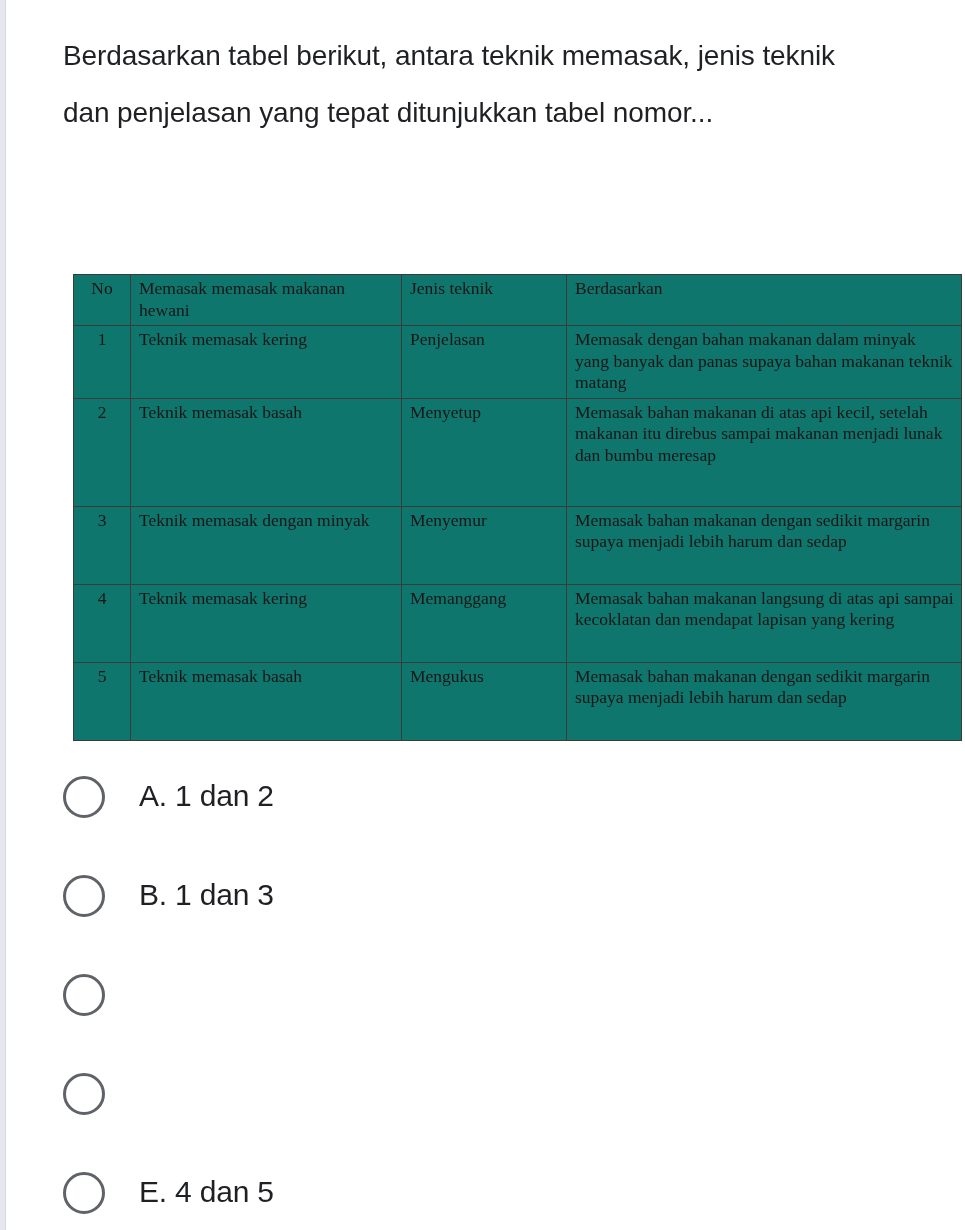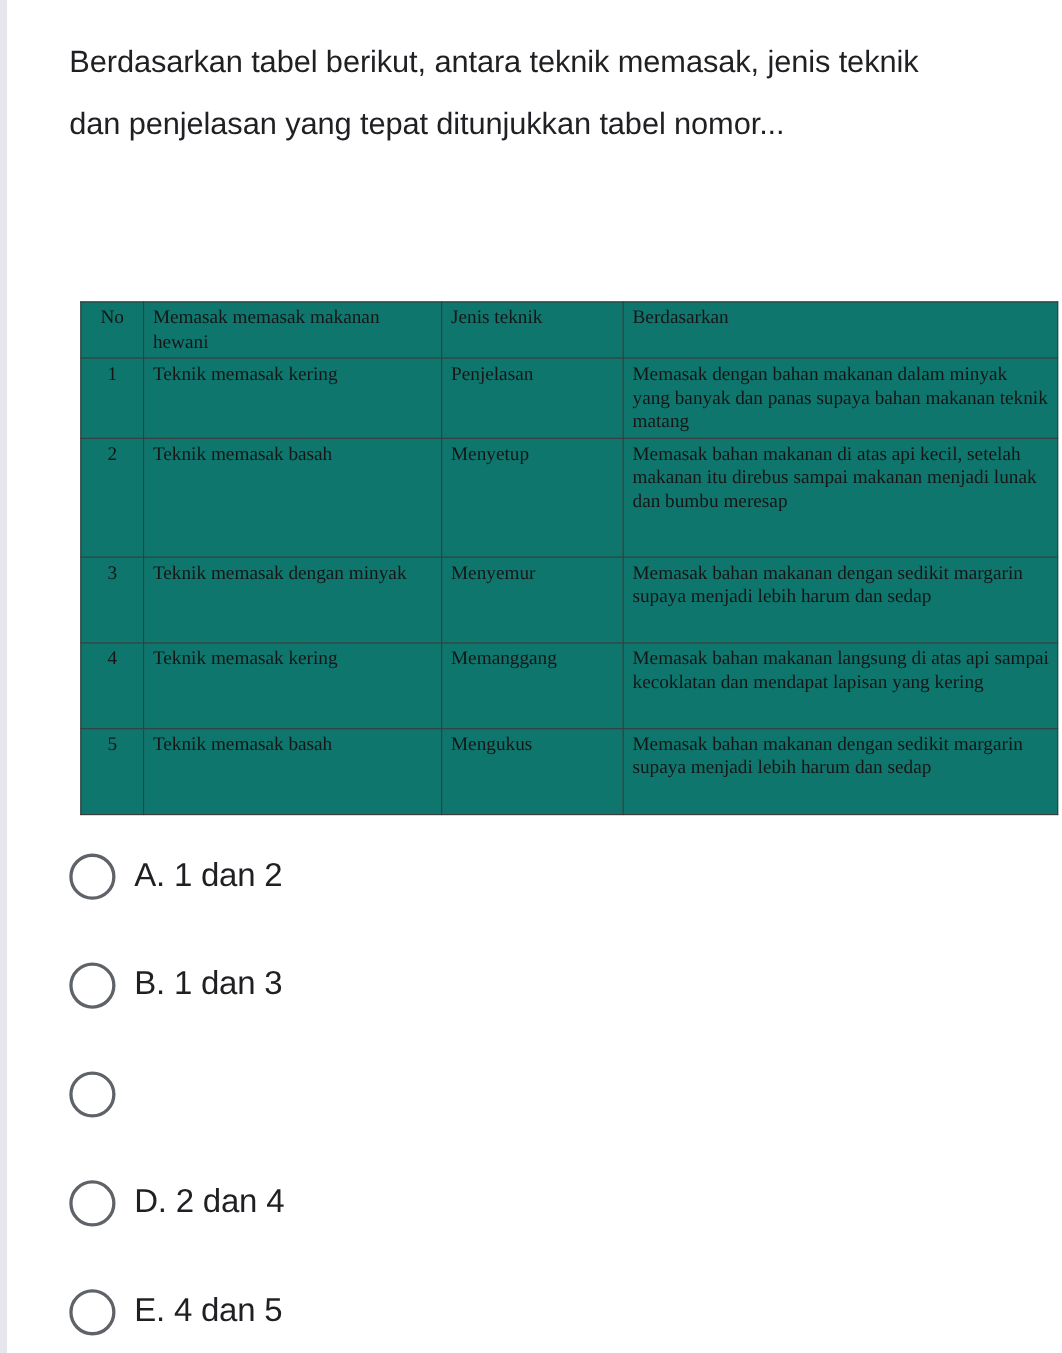--- a/index.html
+++ b/index.html
@@ -110,21 +110,21 @@
     width: 42px;
     height: 42px;
     border: 3px solid #5f6368;
     border-radius: 50%;
     box-sizing: border-box;
     flex: 0 0 auto;
     margin-top: 4px;
     background: transparent;
   }
   .option-label {
-    margin-left: 17px;
+    margin-left: 34px;
     font-family: "Liberation Sans", sans-serif;
     font-size: 30px;
     line-height: 48px;
     color: #1f2023;
     letter-spacing: -0.2px;
     white-space: nowrap;
   }
 </style>
 </head>
 <body>
@@ -193,21 +193,20 @@
       <span class="radio-outer"></span>
       <span class="option-label">B. 1 dan 3</span>
     </div>
 
     <div class="option-row">
       <span class="radio-outer"></span>
     </div>
 
     <div class="option-row">
       <span class="radio-outer"></span>
-      <span class="option-label">D. 2 dan 4</span>
     </div>
 
     <div class="option-row">
       <span class="radio-outer"></span>
       <span class="option-label">E. 4 dan 5</span>
     </div>
 
   </div>
 
 </div>

